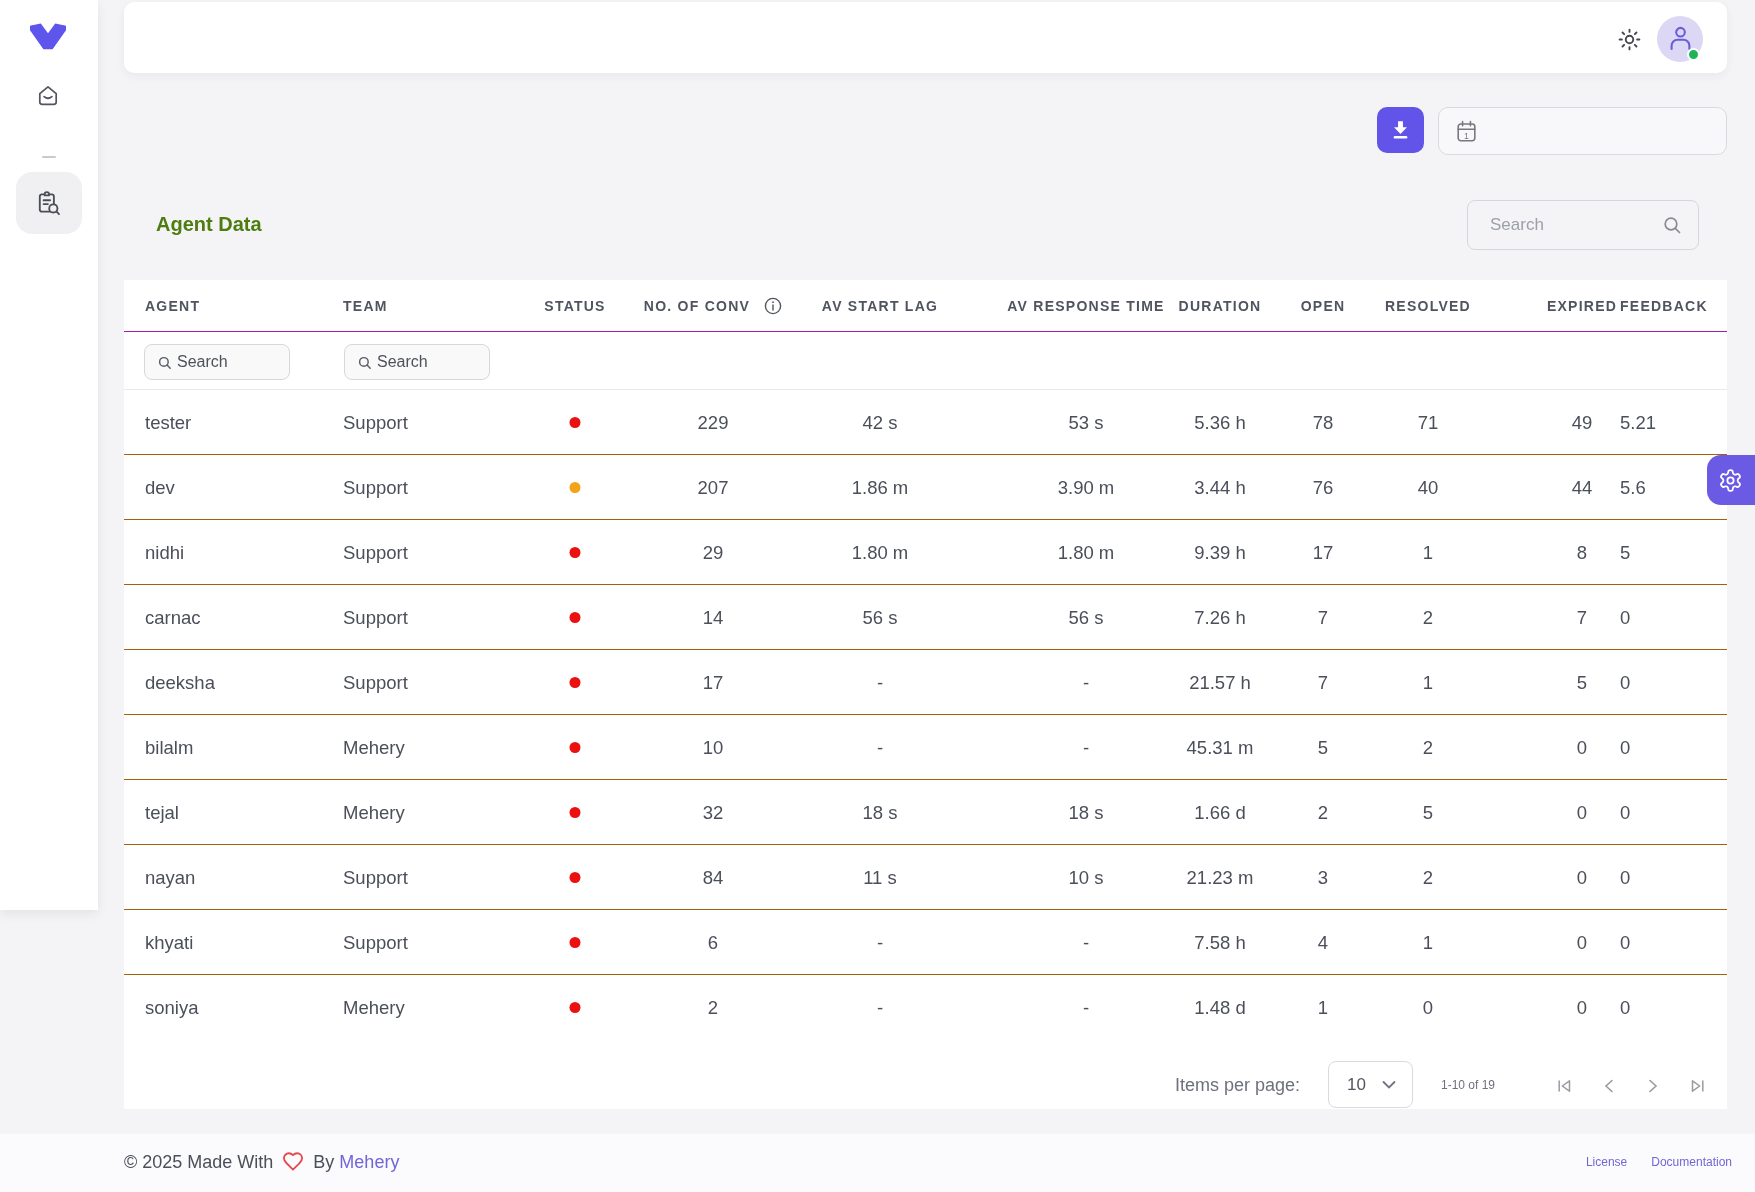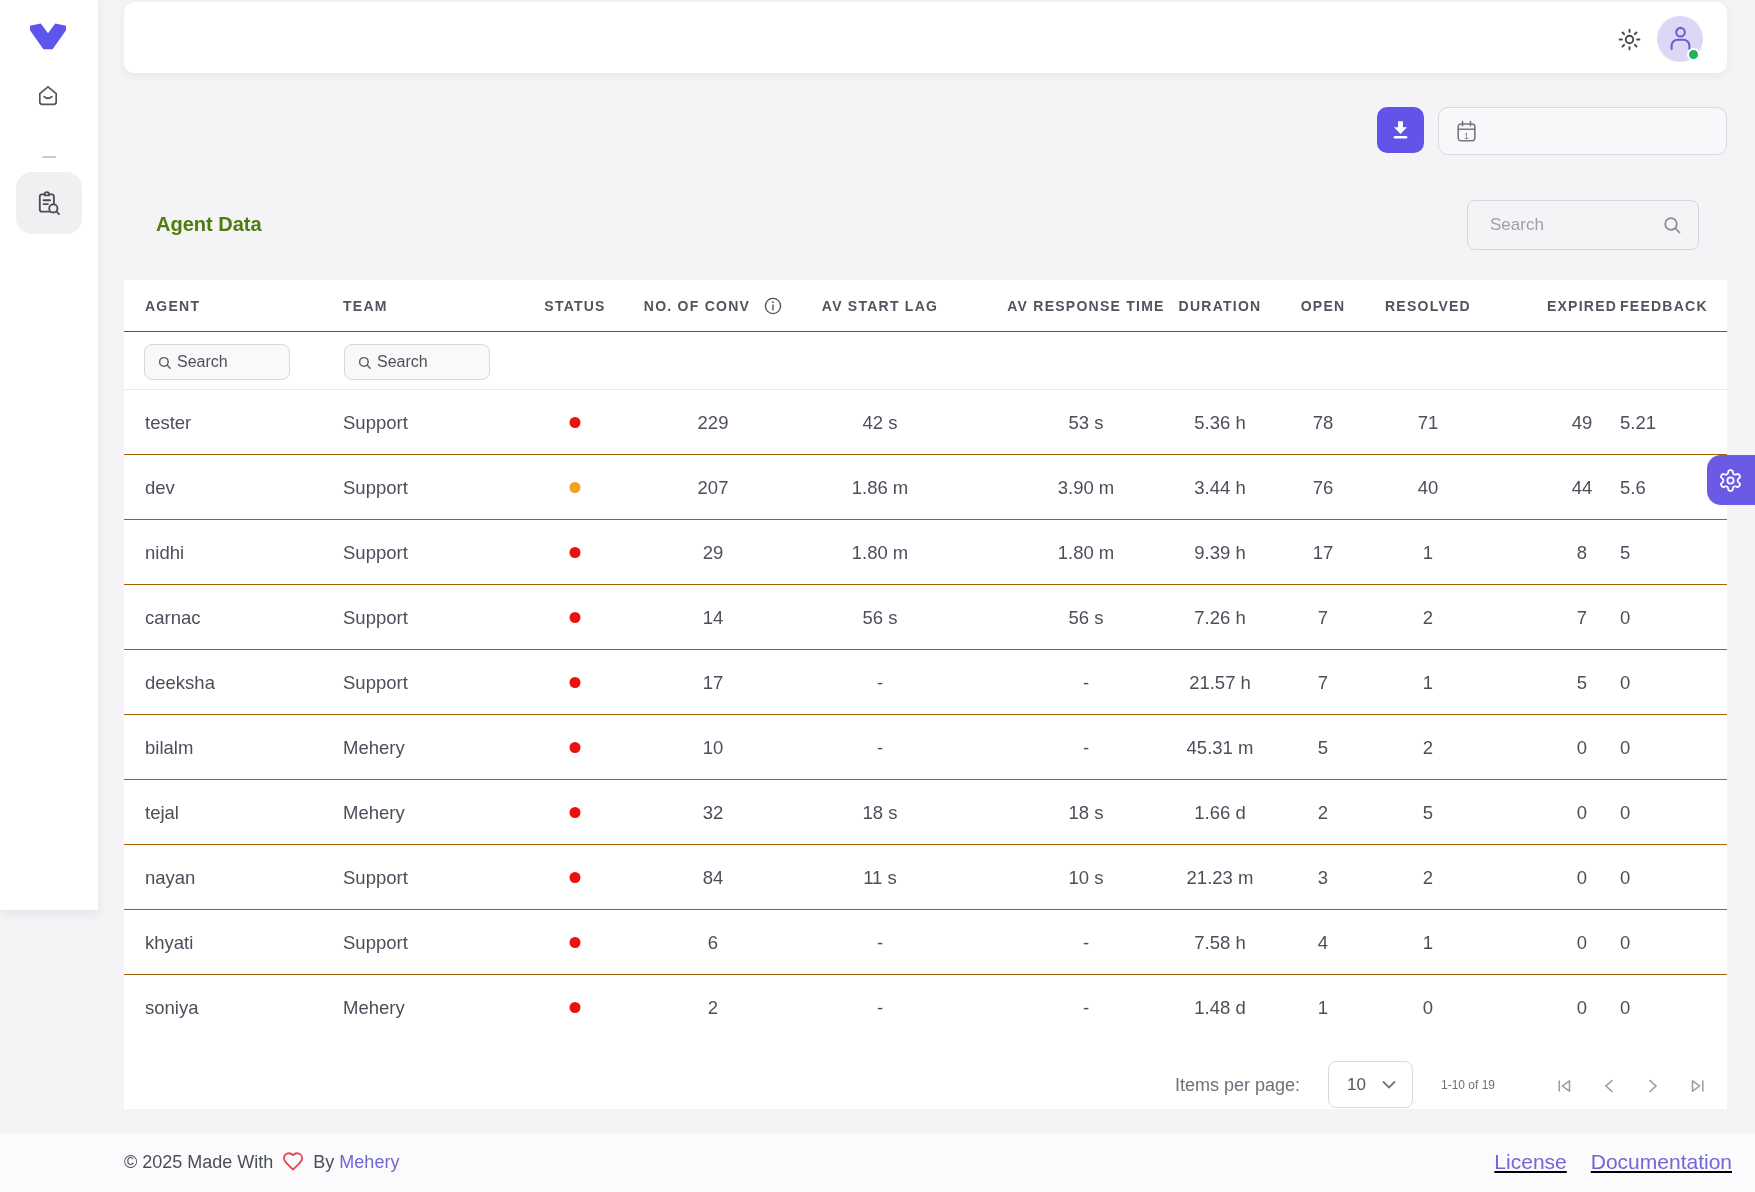--- a/index.html
+++ b/index.html
@@ -65,21 +65,21 @@
 
 
 .gearbtn { position:absolute; left:1707px; top:455px; width:48px; height:50px; background:#6a5ae4; border-radius:14px 0 0 14px; }
 .gearbtn svg { position:absolute; left:11px; top:13px; }
 
 
 .footer { position:absolute; left:0; top:1134px; width:1755px; height:58px; background:#fbfbfd; }
 .footer .left { position:absolute; left:124px; top:0; line-height:56px; font-size:18px; color:#4b4f5a; }
 .footer .left svg { vertical-align:middle; margin:-4px 4px 0 4px; }
 .flink { color:#7166d6; text-decoration:none; }
-.footer .right { position:absolute; right:23px; top:0; line-height:56px; font-size:21px;text-decoration:underline; }
+.footer .right { position:absolute; right:23px; top:0; line-height:56px; font-size:12px; }
 .footer .right .flink { margin-left:24px; }
 </style>
 </head>
 <body>
 
 <div class="sidebar">
   <svg class="logo" width="38" height="27" viewBox="0 0 38 27">
     <path d="M1.0 2.8 L11.8 0.4 L19 10.2 L26.2 0.4 L37.0 2.8 L37.0 7.2 L23.6 26.2 L14.4 26.2 L1.0 7.2 Z" fill="#5d55ec"></path>
   </svg>
   <svg class="icon-home" width="24" height="24" viewBox="0 0 24 24" fill="none" stroke="#53565e" stroke-width="1.7" stroke-linecap="round" stroke-linejoin="round">

